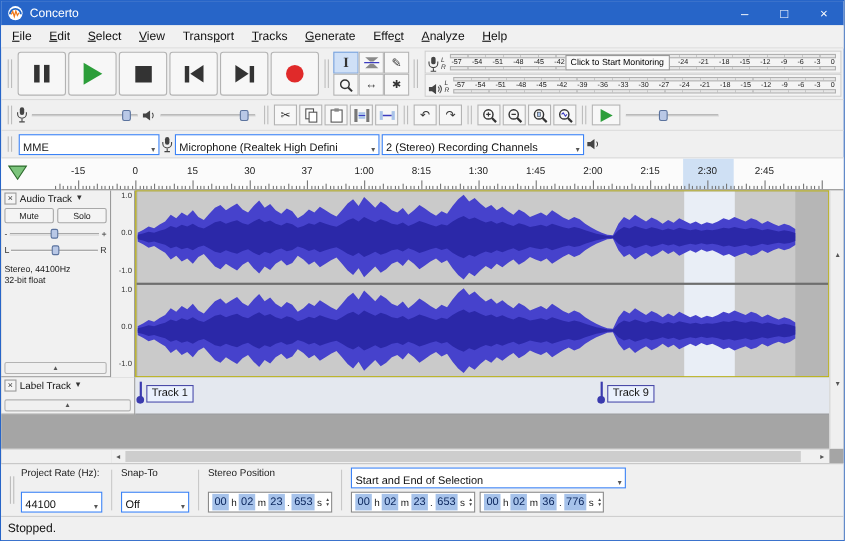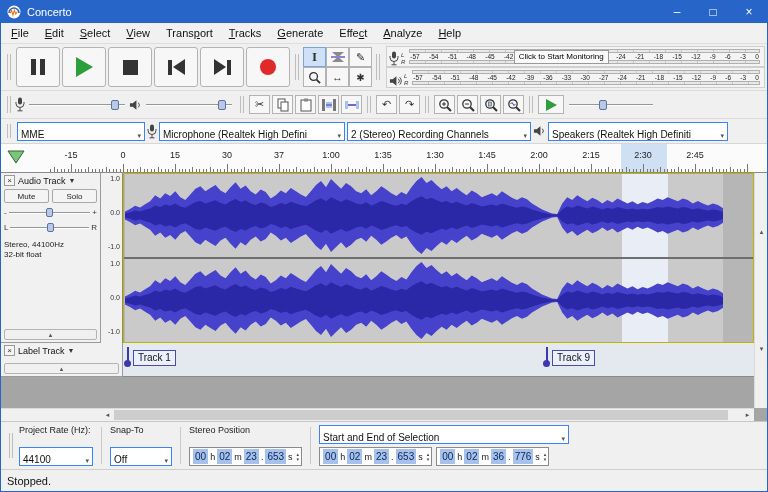--- a/index.html
+++ b/index.html
@@ -406,24 +406,20 @@
       <span class="carrow">▾</span>
     </div>
     <div class="combo" style="width:184px">
       <span class="ctext">2 (Stereo) Recording Channels</span>
       <span class="carrow">▾</span>
     </div>
     <svg width="13" height="12" viewBox="0 0 14 12">
       <polygon points="1,4 4,4 8,1 8,11 4,8 1,8" fill="#444"></polygon>
         <path d="M10 3.5a3.5 3.5 0 0 1 0 5" stroke="#444" fill="none"></path>
     </svg>
-    <div class="combo" style="width:180px">
-      <span class="ctext">Speakers (Realtek High Definiti</span>
-      <span class="carrow">▾</span>
-    </div>
   </div>
 
   <div class="timeline">
     <div class="tl-sel" style="left: 620px; width: 45.5px;"></div>
     <svg class="pin" width="18" height="14" viewBox="0 0 18 14">
       <polygon points="1,1 17,1 9,13" fill="#7cc47c" stroke="#2d6b2d"></polygon>
     </svg>
   <i class="tick t3" style="left: 49.2px;"></i>
       <i class="tick t5" style="left: 52.7px;"></i>
       <i class="tick t3" style="left: 56.1px;"></i>
@@ -625,21 +621,21 @@
       <i class="tick t3" style="left: 735.6px;"></i>
       <i class="tick t3" style="left: 739.1px;"></i>
       <i class="tick t3" style="left: 742.5px;"></i>
       <i class="tick t15" style="left: 746px;"></i>
       <span class="tl-label" style="left: 70px;">-15</span>
       <span class="tl-label" style="left: 122px;">0</span>
       <span class="tl-label" style="left: 174px;">15</span>
       <span class="tl-label" style="left: 226px;">30</span>
       <span class="tl-label" style="left: 278px;">37</span>
       <span class="tl-label" style="left: 330px;">1:00</span>
-      <span class="tl-label" style="left: 382px;">1:35</span>
+      <span class="tl-label" style="left: 382px;">8:15</span>
       <span class="tl-label" style="left: 434px;">1:30</span>
       <span class="tl-label" style="left: 486px;">1:45</span>
       <span class="tl-label" style="left: 538px;">2:00</span>
       <span class="tl-label" style="left: 590px;">2:15</span>
       <span class="tl-label" style="left: 642px;">2:30</span>
       <span class="tl-label" style="left: 694px;">2:45</span>
     </div>
 
   <div class="tracks">
 

